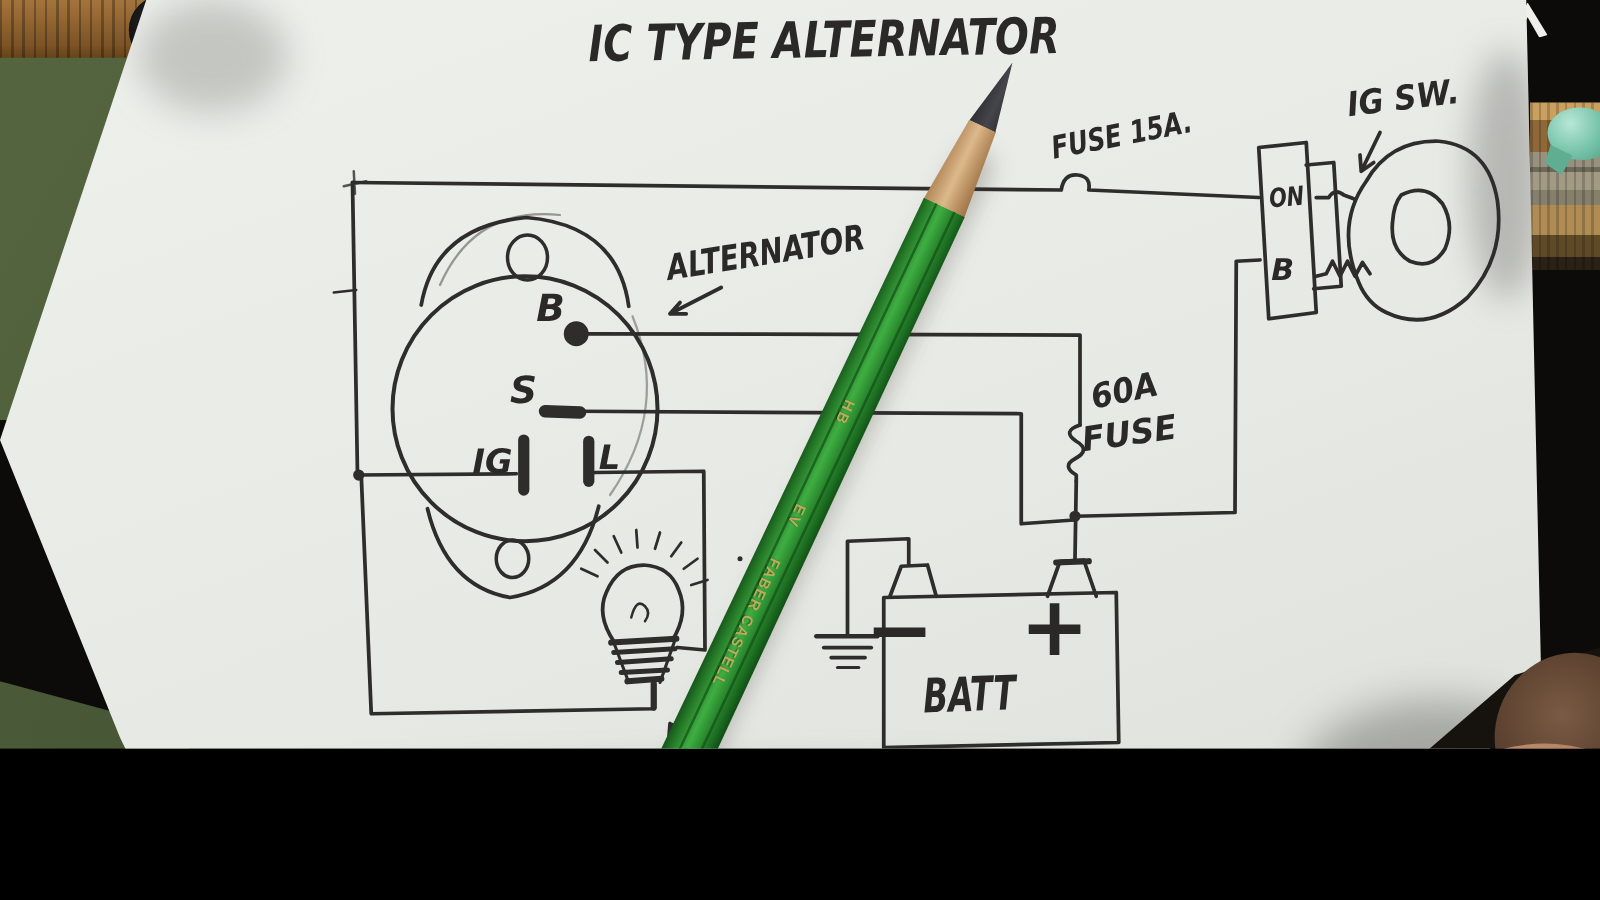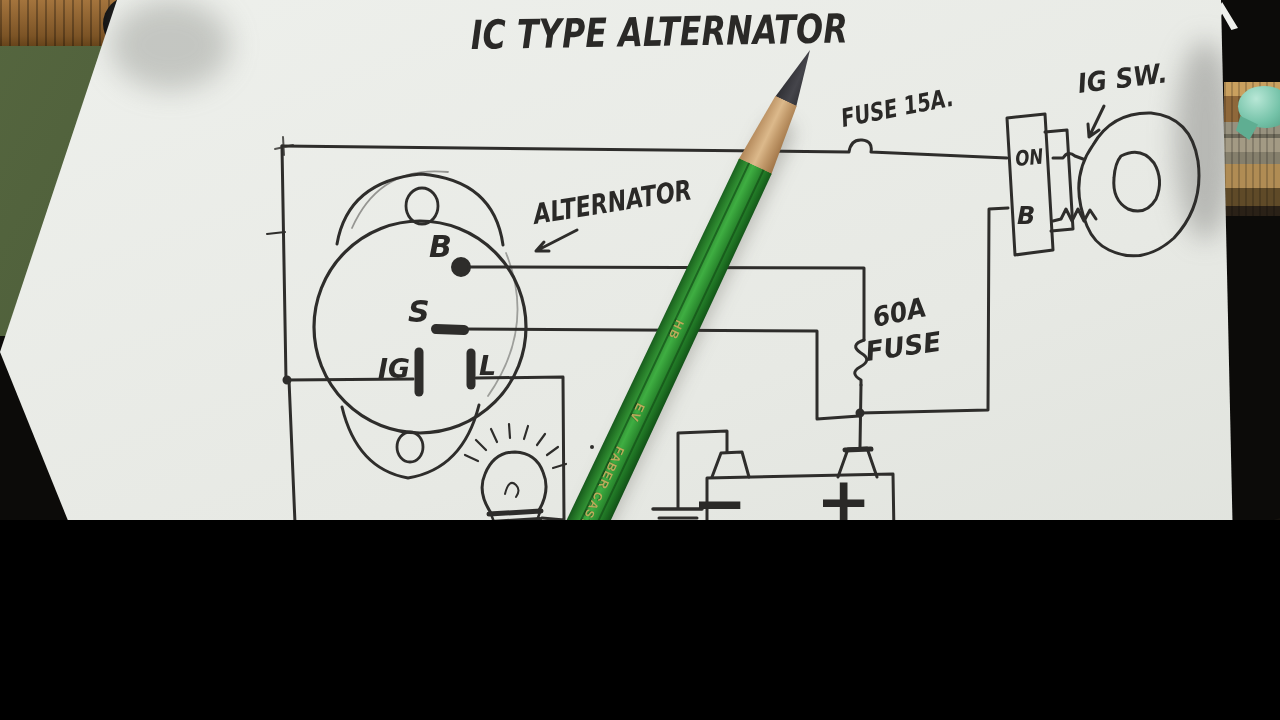--- a/index.html
+++ b/index.html
@@ -1,16 +1,16 @@
 <!DOCTYPE html>
 <html><head>
 <meta charset="utf-8">
 <style>
   html,body{margin:0;padding:0;background:#000;}
-  #stage{position:relative;width:1280px;height:520px;overflow:hidden;
+  #stage{position:relative;width:1280px;height:599px;overflow:hidden;
          background:#0c0b09;font-family:"Liberation Sans",sans-serif;}
   .abs{position:absolute;}
 
   
   .wood-tl{left:0;top:0;width:124px;height:55px;
     background:linear-gradient(180deg,#a4743d,#7c5426 65%,#53350f);}
   .wood-tl:after{content:"";position:absolute;inset:0;
     background:repeating-linear-gradient(90deg,rgba(0,0,0,.28) 0 2px,transparent 2px 9px);}
   .screw{left:103px;top:-4px;width:56px;height:56px;border-radius:50%;
     background:radial-gradient(circle at 40% 40%,#2a2a2a,#0a0a0a 70%);}

